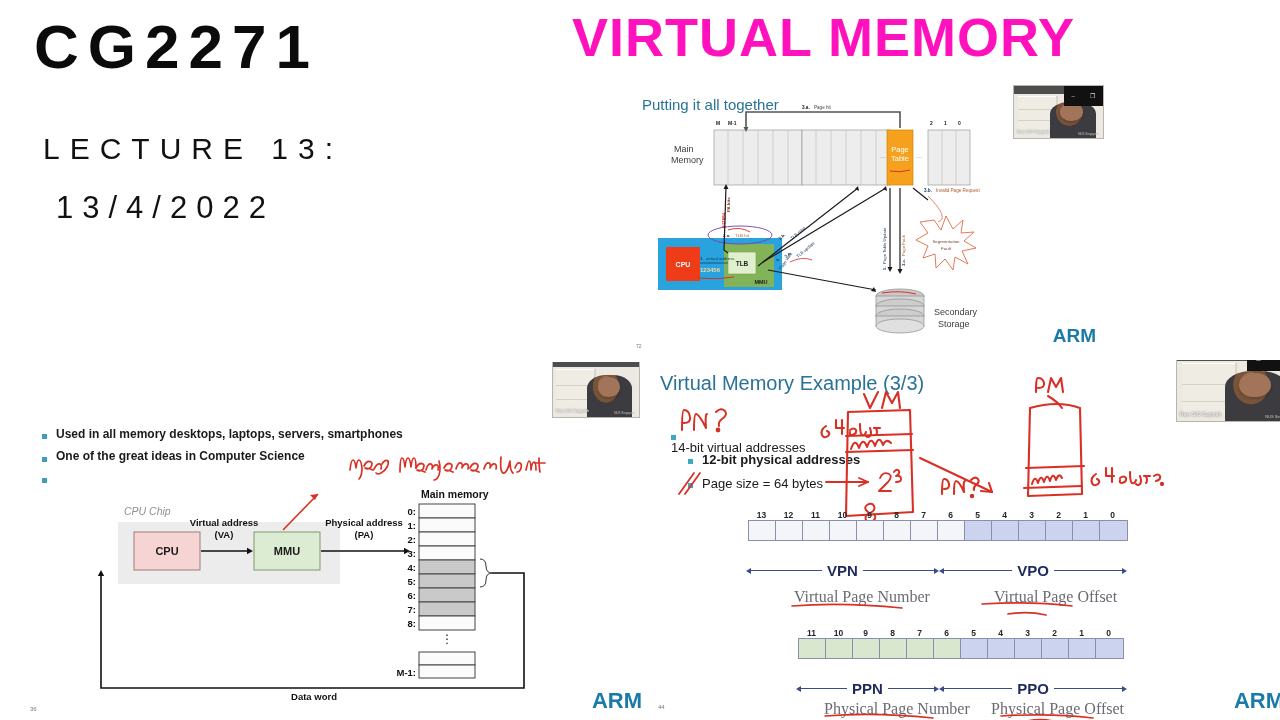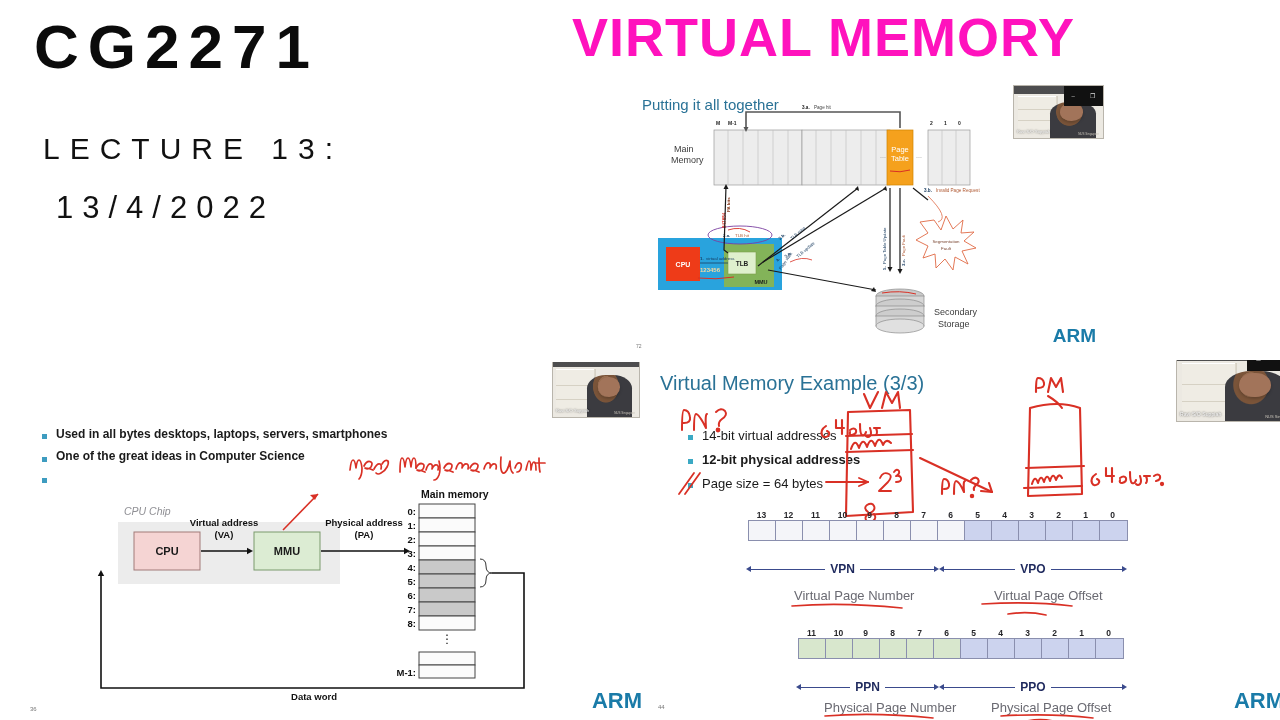--- a/index.html
+++ b/index.html
@@ -134,30 +134,30 @@
     text-align: center; font-size: 8.5px; font-weight: 700; color: #26262a;
     font-family: "Liberation Sans", sans-serif;
   }
   .bit-cells { display: flex; border: 1px solid #8a8fae; }
   .bit-cells div { height: 19px; border-right: 1px solid #8a8fae; }
   .bit-cells div:last-child { border-right: none; }
 
   .span-row { position: absolute; display: flex; align-items: center; }
   .span-line { height: 1px; background: #3a4a8c; flex: 1; }
   .span-lbl {
-    font-size: 12px; font-weight: 700; color: #1f2a5e; padding: 0 5px;
+    font-size: 15px; font-weight: 700; color: #1f2a5e; padding: 0 5px;
     font-family: "Liberation Sans", sans-serif;
   }
   .arrw-l, .arrw-r { width: 0; height: 0; border-top: 3px solid transparent; border-bottom: 3px solid transparent; }
   .arrw-l { border-right: 5px solid #3a4a8c; }
   .arrw-r { border-left: 5px solid #3a4a8c; }
 
   .field-cap {
-    position: absolute; font-size: 13px; color: #6a6a72; white-space: nowrap;
-    font-family: Liberation Sans, sans-serif;
+    position: absolute; font-size: 16px; color: #6a6a72; white-space: nowrap;
+    font-family: Liberation Serif, serif;
   }
 </style>
 </head>
 <body>
 
 <div id="root">
 
   <div class="course-code">CG2271</div>
   <div class="lecture-line1">LECTURE 13:</div>
   <div class="lecture-line2">13/4/2022</div>
@@ -304,21 +304,21 @@
       <div class="cam-sub">NUS Singapore</div>
     </div>
   </div>
 
   <div class="slide" id="slideBL">
     <div class="slide-num" style="left:14px; bottom:8px; font-size:6px;">36</div>
     <div class="armlogo big" style="right:14px; bottom:6px;">ARM</div>
 
     <div class="bullet-row" style="left:26px; top:65px; width:430px;">
       <span class="bullet-sq"></span>
-      <span class="bullet-tx" style="font-size:12px; font-weight:700;">Used in all bytes desktops, laptops, servers, smartphones</span>
+      <span class="bullet-tx" style="font-size:12px; font-weight:700;">Used in all memory desktops, laptops, servers, smartphones</span>
     </div>
     <div class="bullet-row" style="left:26px; top:87px; width:430px;align-items:center;">
       <span class="bullet-sq"></span>
       <span class="bullet-tx" style="font-size:12px; font-weight:700;">One of the great ideas in Computer Science</span>
     </div>
     <div class="bullet-row" style="left:26px; top:109px; width:430px;">
       <span class="bullet-sq"></span>
       <span class="bullet-tx" style="font-size:12px; font-weight:700;"></span>
     </div>
 
@@ -413,21 +413,21 @@
       <div class="cam-name">Ravi S/O Suppiah</div>
       <div class="cam-sub">NUS Singapore</div>
     </div>
   </div>
 
   <div class="slide" id="slideBR">
     <div class="slide-title">Virtual Memory Example (3/3)</div>
     <div class="slide-num" style="left:12px; bottom:10px; font-size:6px;">44</div>
     <div class="armlogo big" style="right:12px; bottom:6px;">ARM</div>
 
-    <div class="bullet-row" style="left:42px; top:68px;">
+    <div class="bullet-row" style="left:25px; top:68px;flex-direction:column;">
       <span class="bullet-sq teal"></span>
       <span class="bullet-tx" style="font-size:13px;">14-bit virtual addresses</span>
     </div>
     <div class="bullet-row" style="left:42px; top:92px;font-weight:bold;">
       <span class="bullet-sq teal"></span>
       <span class="bullet-tx" style="font-size:13px;">12-bit physical addresses</span>
     </div>
     <div class="bullet-row" style="left:42px; top:116px;">
       <span class="bullet-sq teal"></span>
       <span class="bullet-tx" style="font-size:13px;">Page size = 64 bytes</span>

